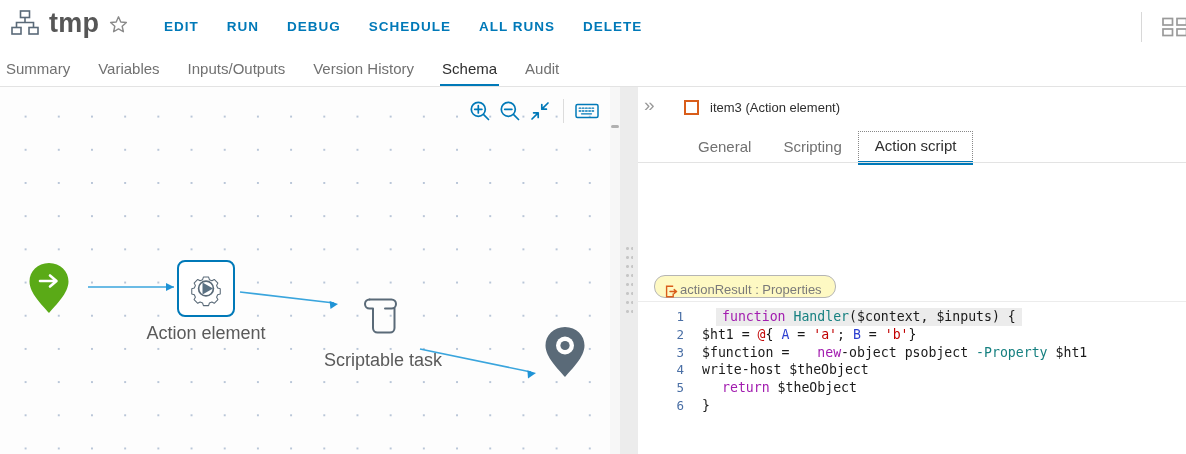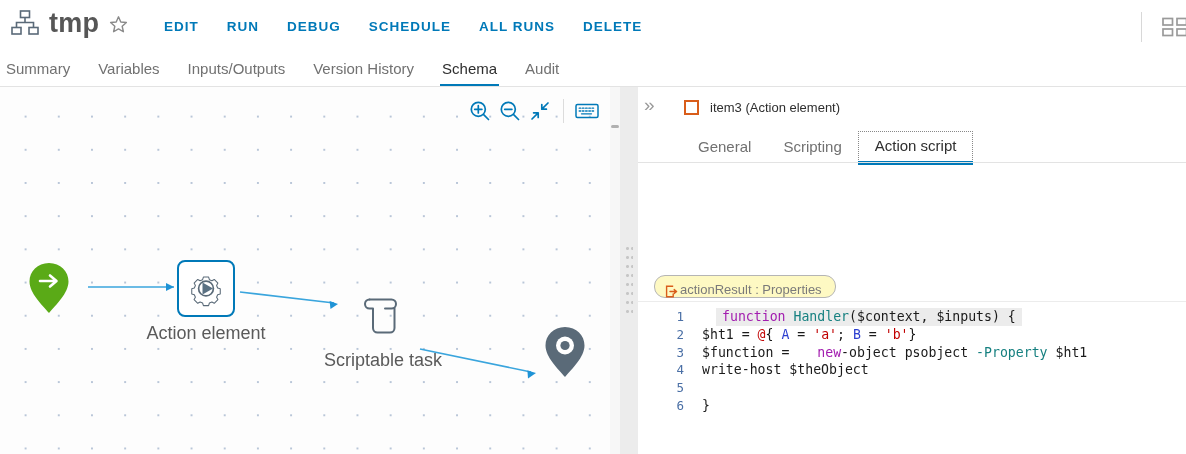--- a/index.html
+++ b/index.html
@@ -300,20 +300,21 @@
           <div class="crow">
             <div class="gutter">3</div>
             <div class="ctext"><span>$function = </span><span class="k">new</span><span>-object psobject </span><span class="param">-Property</span><span> $ht1</span></div>
           </div>
           <div class="crow">
             <div class="gutter">4</div>
             <div class="ctext"><span>write-host $theObject</span></div>
           </div>
           <div class="crow">
             <div class="gutter">5</div>
+            <div class="ctext"><span class="k">return</span><span> $theObject</span></div>
           </div>
           <div class="crow">
             <div class="gutter">6</div>
             <div class="ctext"><span>}</span></div>
           </div>
         </div>
     </div>
 
   </div>
 </div>

